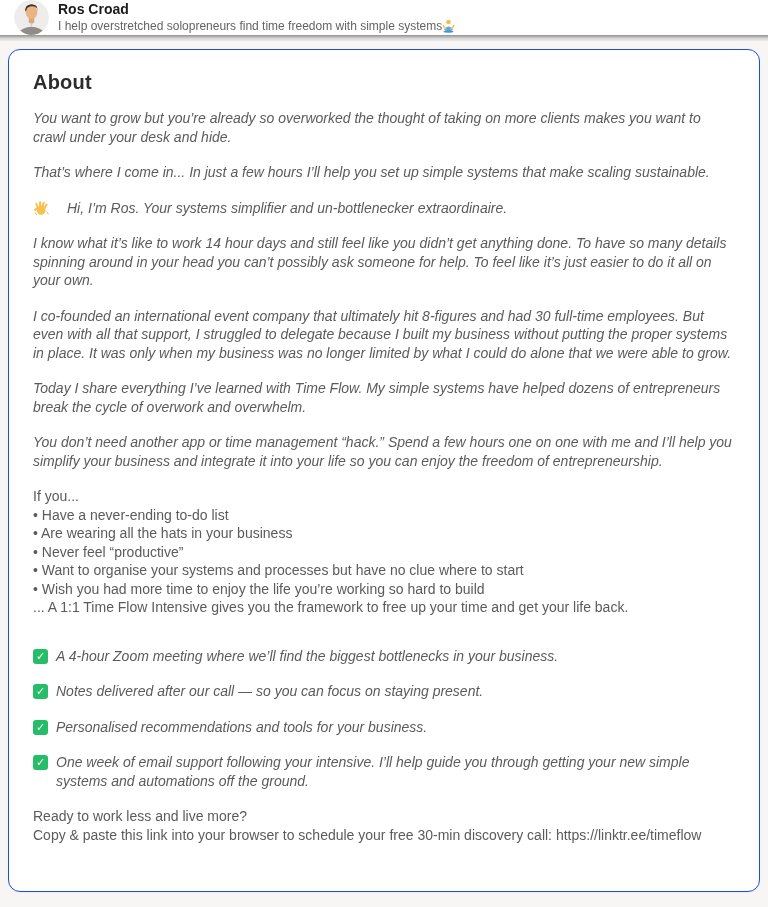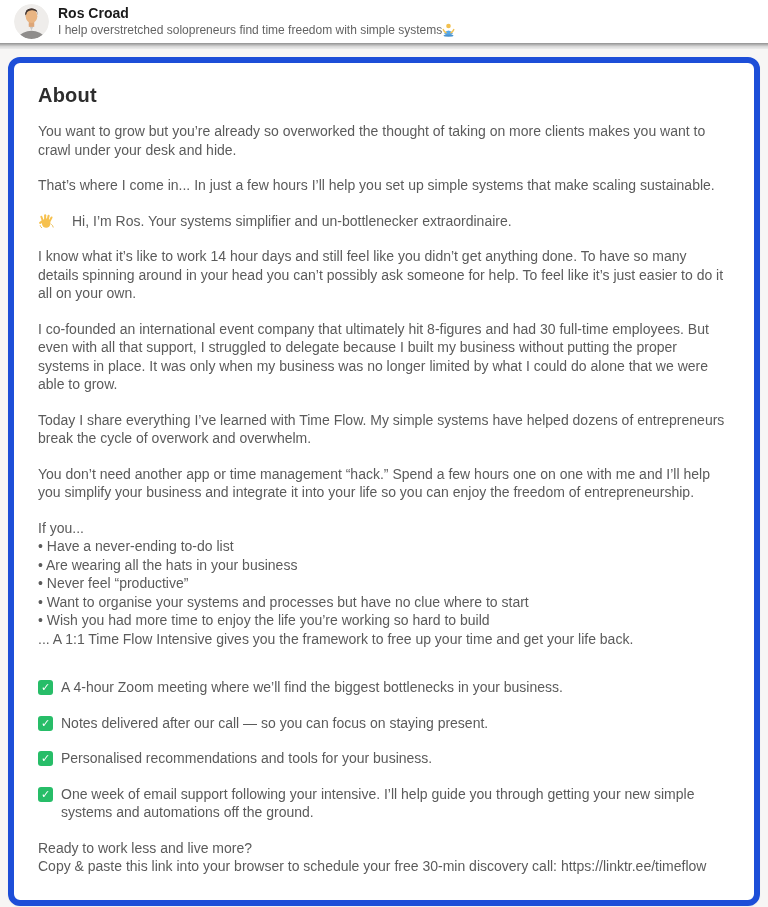--- a/index.html
+++ b/index.html
@@ -6,21 +6,21 @@
   html, body { width: 768px; }
   body {
     font-family: "Liberation Sans", "DejaVu Sans", sans-serif;
     background: #ffffff;
   }
   .page { width: 768px; min-height: 907px; display: flex; flex-direction: column; }
 
   
   .profile-header {
     background: #ffffff;
-    height: 43px;
+    height: 35px;
     display: flex;
     align-items: center;
     padding: 0 14px;
     gap: 9px;
   }
   .avatar {
     width: 35px; height: 35px; border-radius: 50%;
     overflow: hidden; flex: 0 0 auto; display: block;
     cursor: pointer;
   }
@@ -42,39 +42,39 @@
   }
 
   
   .content-bg {
     flex: 1;
     background: #f7f6f5;
     padding: 8px;
   }
   .about-card {
     background: #ffffff;
-    border: 6px solid #1d4ed8;
+    border: 1px solid #1d4ed8;
     border-radius: 12px;
     box-shadow: 0 1px 2px rgba(0,0,0,0.04);
     padding: 21px 24px 24px 24px;
     min-height: 843px;
   }
   .about-title {
     font-size: 20px;
     font-weight: 600;
     color: #2d2d2d;
     margin: 0 0 15px 0;
     letter-spacing: 0.2px;
   }
   .about-card p, .line {
     font-size: 14px;
     color: #5b5b5b;
     line-height: 18.5px;
   }
-  .about-card p { margin: 8px 0 17px 0; }
+  .about-card p { margin: 8px 0 17px 0; font-style: italic; }
   .about-card p:last-child { margin-bottom: 0; }
   .greeting { display: flex; align-items: center; gap: 18px; }
   .check-row { display: flex; align-items: flex-start; gap: 8px; }
   .check-box {
     flex: 0 0 auto;
     width: 15px; height: 15px;
     margin-top: 2px;
     background: #27bd68;
     border-radius: 3px;
     color: #ffffff;

